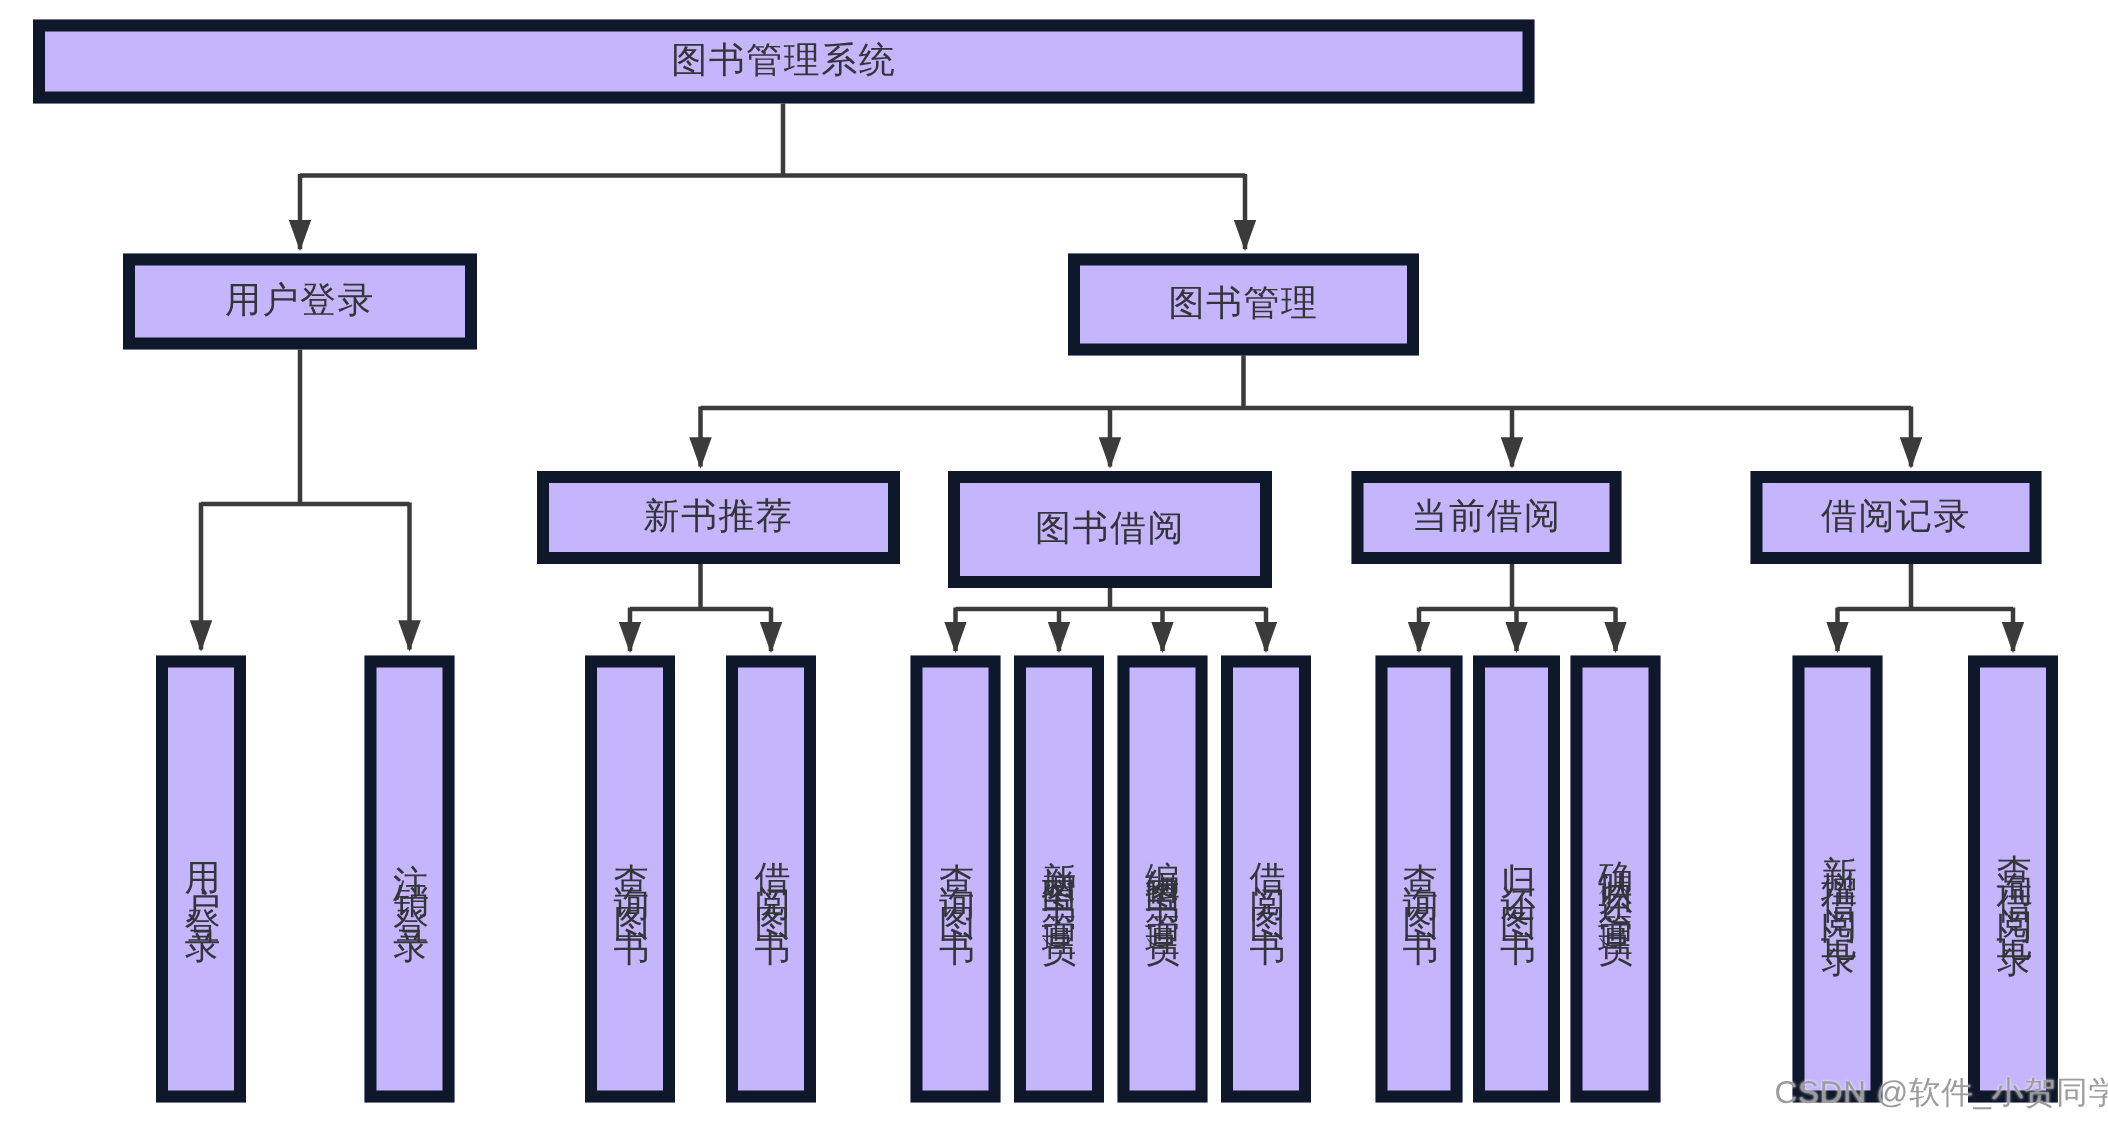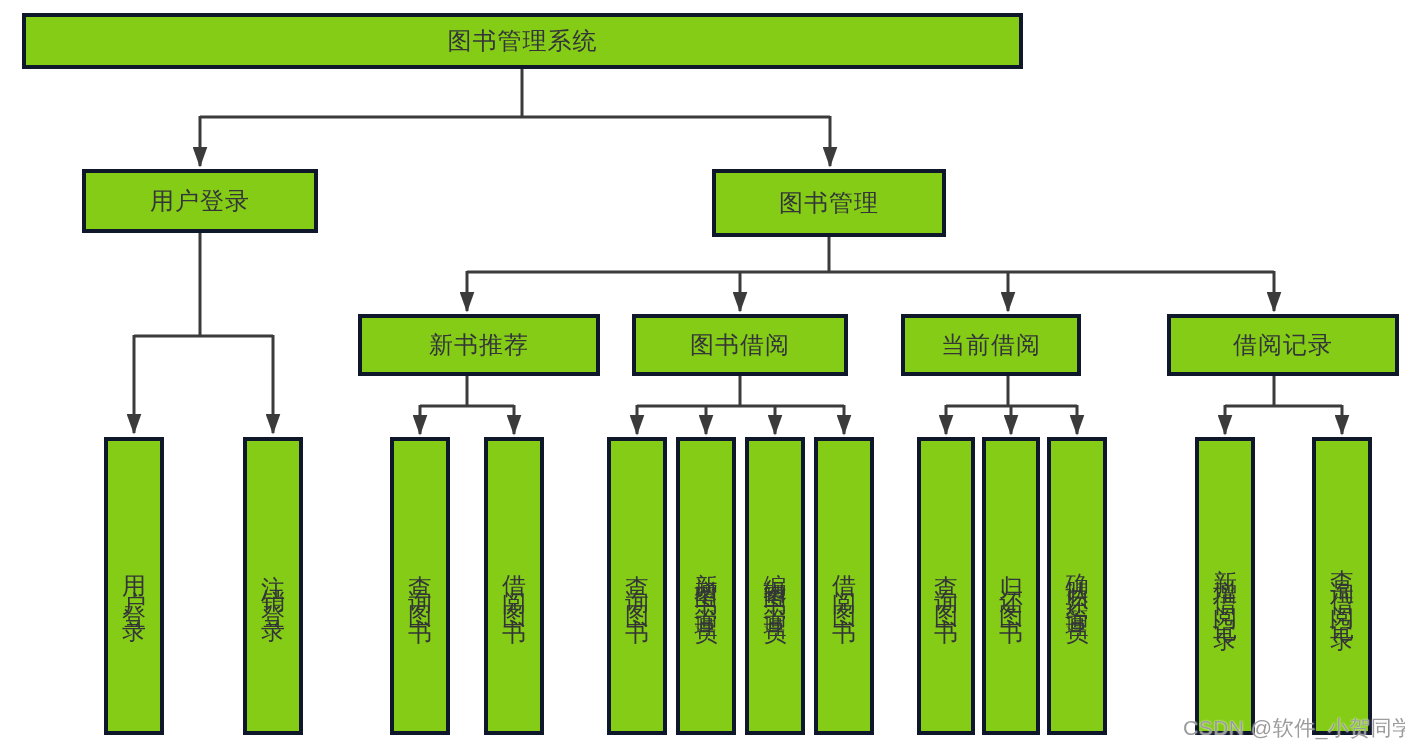--- a/index.html
+++ b/index.html
@@ -4,21 +4,21 @@
 <style>
   html,body{margin:0;padding:0;}
   body{
     width:1405px;height:747px;position:relative;background:#ffffff;
     font-family:"Liberation Sans","DejaVu Sans",sans-serif;
     overflow:hidden;
   }
   #wires{position:absolute;left:0;top:0;width:1405px;height:747px;}
   .box{
     position:absolute;box-sizing:border-box;
-    border:4px solid #0f172a;background:#84cc16;
+    border:8px solid #0f172a;background:#c4b5fd;
     display:flex;align-items:center;justify-content:center;
     color:#333538;font-size:24px;line-height:1;
     z-index:2;
   }
   .box.h{letter-spacing:1px;}
   .box.v{
     writing-mode:vertical-lr;
     text-orientation:mixed;
   }
   .box.v.spread{letter-spacing:15px;}
@@ -82,23 +82,23 @@
     <path d="M1342,405 L1342,434" marker-end="url(#arrow)"></path>
   </g>
 </svg>
 
 <div class="box h" style="left:22px;top:13px;width:1001px;height:56px">图书管理系统</div>
 
 <div class="box h" style="left:82px;top:169px;width:236px;height:64px">用户登录</div>
 <div class="box h" style="left:712px;top:169px;width:234px;height:68px">图书管理</div>
 
 <div class="box h" style="left:358px;top:314px;width:242px;height:62px">新书推荐</div>
-<div class="box h" style="left:632px;top:314px;width:216px;height:62px">图书借阅</div>
+<div class="box h" style="left:632px;top:314px;width:216px;height:78px">图书借阅</div>
 <div class="box h" style="left:901px;top:314px;width:180px;height:62px">当前借阅</div>
-<div class="box h" style="left:1167px;top:314px;width:232px;height:62px">借阅记录</div>
+<div class="box h" style="left:1167px;top:314px;width:194px;height:62px">借阅记录</div>
 
 <div class="box v spread" style="left:104px;top:437px;width:60px;height:298px">用户登录</div>
 <div class="box v spread" style="left:243px;top:437px;width:60px;height:298px">注销登录</div>
 
 <div class="box v spread" style="left:390px;top:437px;width:60px;height:298px">查询图书</div>
 <div class="box v spread" style="left:484px;top:437px;width:60px;height:298px">借阅图书</div>
 
 <div class="box v spread" style="left:607px;top:437px;width:60px;height:298px">查询图书</div>
 <div class="box v tight" style="left:676px;top:437px;width:60px;height:298px">新增图书（管理员）</div>
 <div class="box v tight" style="left:745px;top:437px;width:60px;height:298px">编辑图书（管理员）</div>

